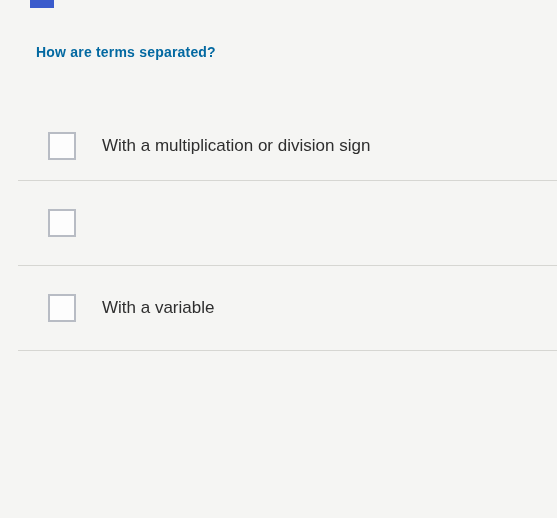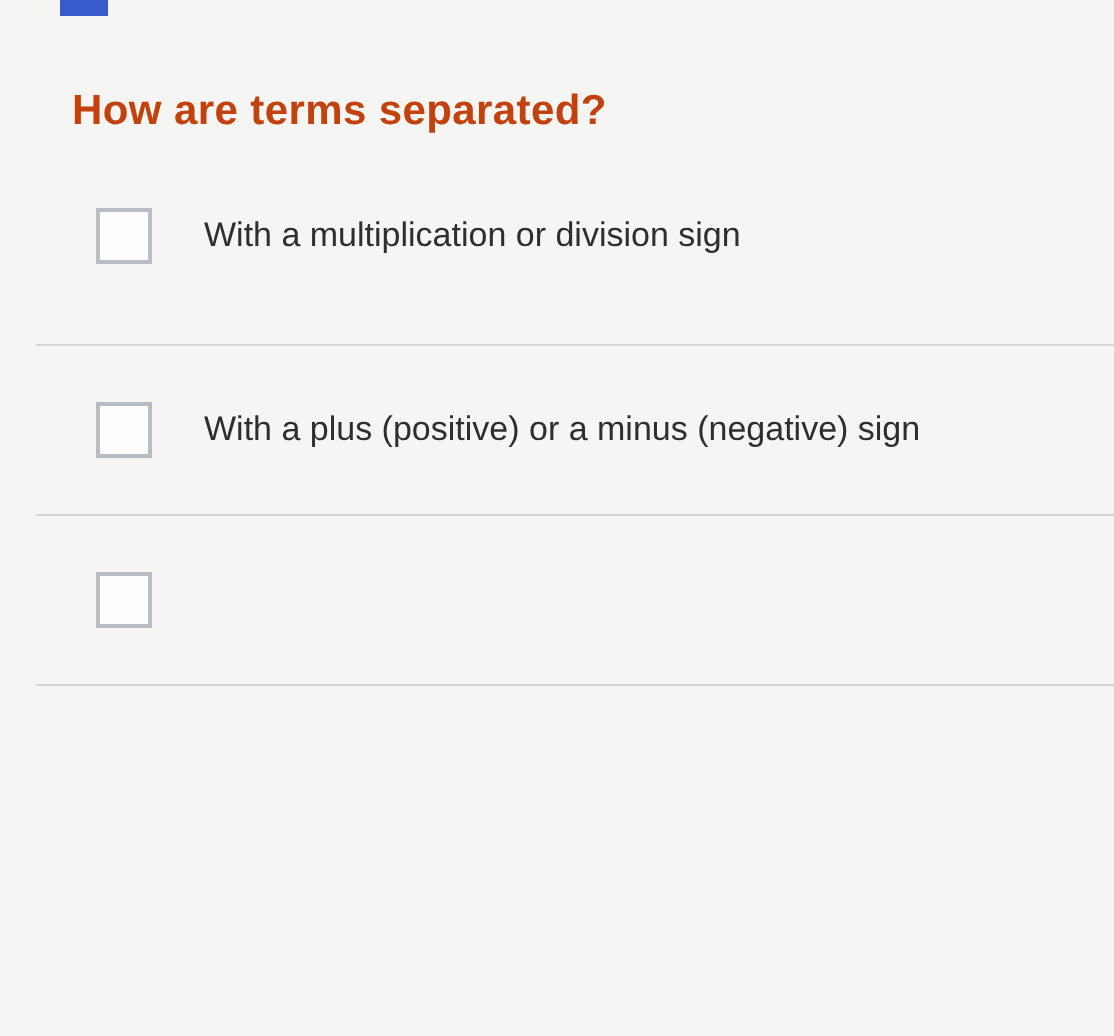--- a/index.html
+++ b/index.html
@@ -19,40 +19,40 @@
     .top-marker {
       width: 24px;
       height: 8px;
       background: #3a5bcc;
       margin-bottom: 24px;
       margin-left: -6px;
       position: relative;
       top: -12px;
     }
     .question {
-      font-size: 21px;
+      font-size: 14px;
       font-weight: bold;
-      color: #c2410c;
-      margin-bottom: 36px;
+      color: #0369a1;
+      margin-bottom: 72px;
       letter-spacing: 0.2px;
     }
     .options {
       margin-left: -18px;
       margin-right: -20px;
     }
     .option-row {
       display: flex;
       align-items: center;
       border-bottom: 1px solid #d6d6d2;
       padding: 28px 18px 28px 30px;
       gap: 26px;
     }
     .option-row:first-child {
       padding-top: 0;
-      padding-bottom: 40px;
+      padding-bottom: 20px;
     }
     .checkbox {
       width: 28px;
       height: 28px;
       border: 2px solid #b8bcc4;
       background: #fdfdfd;
       flex-shrink: 0;
       cursor: pointer;
     }
     .option-label {
@@ -69,21 +69,21 @@
 
 <div class="options">
 
   <div class="option-row">
     <div class="checkbox"></div>
     <div class="option-label">With a multiplication or division sign</div>
   </div>
 
   <div class="option-row">
     <div class="checkbox"></div>
-    <div class="option-label">With a plus (positive) or a minus (negative) sign</div>
   </div>
 
 
   <div class="option-row">
     <div class="checkbox"></div>
+    <div class="option-label">With a variable</div>
   </div>
 
 </div>
 
 </body></html>

